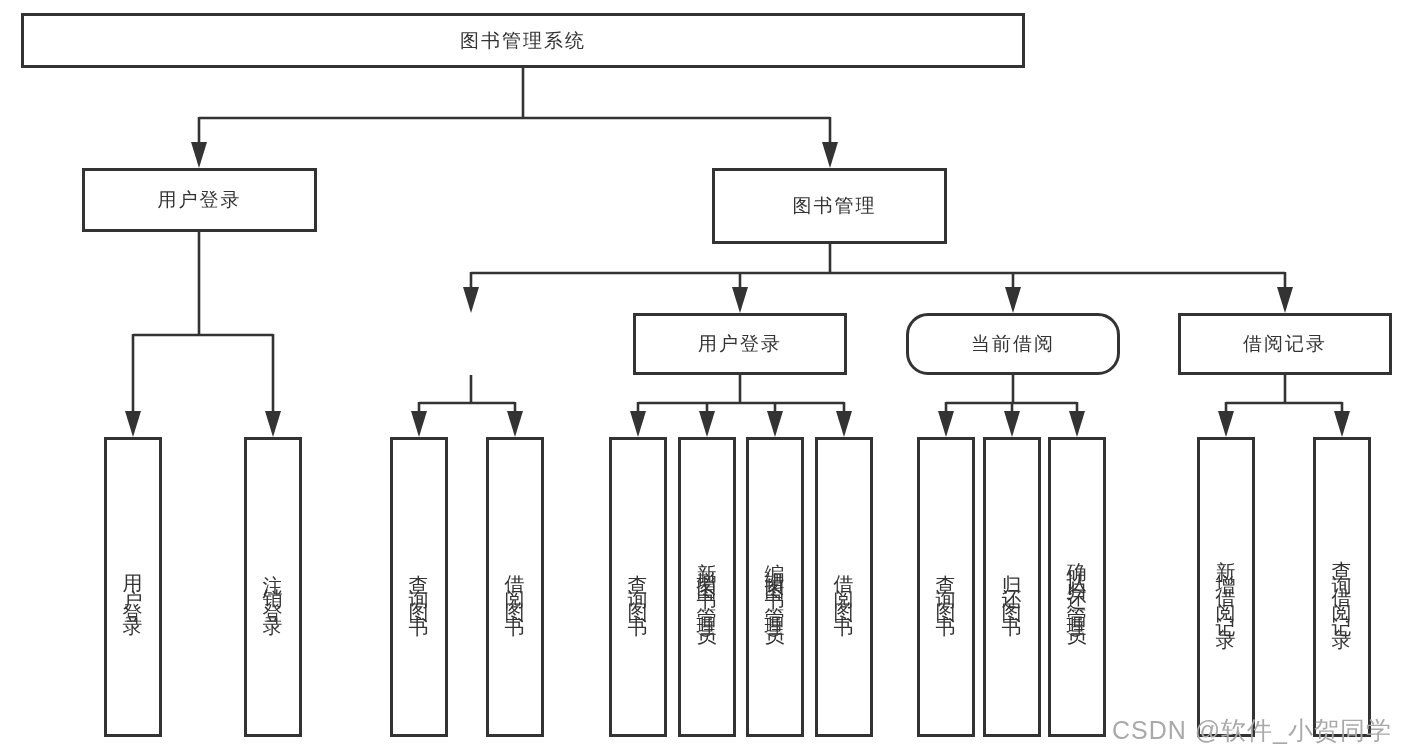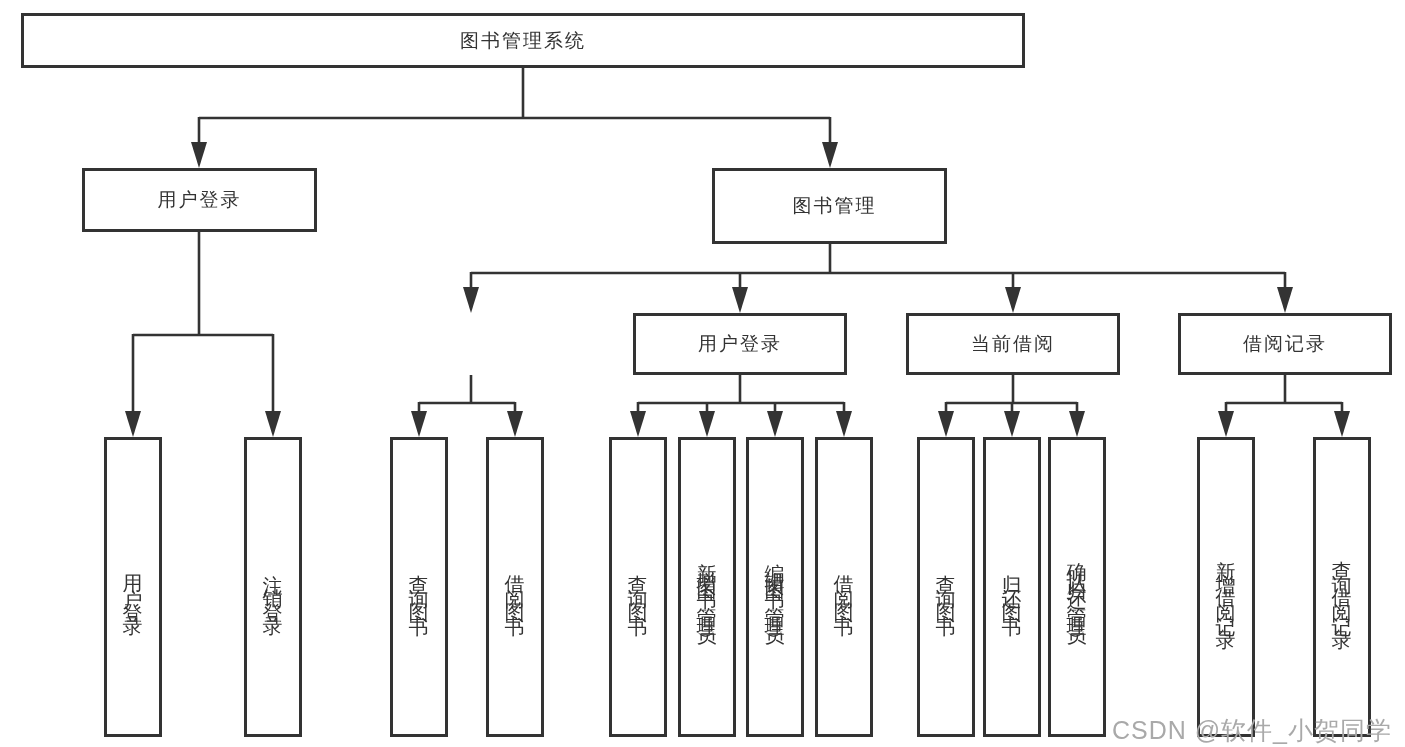--- a/index.html
+++ b/index.html
@@ -35,21 +35,21 @@
   }
   .sp-wide { letter-spacing: 14px; }
   .sp-med  { letter-spacing: 9px; }
 
   
   .n-root           { left: 21px;   top: 13px;  width: 1004px; height: 55px; }
   .n-user-login     { left: 82px;   top: 168px; width: 235px;  height: 64px; }
   .n-book-mgmt      { left: 712px;  top: 168px; width: 235px;  height: 76px; padding-left: 10px; }
   .n-new-book       { left: 364px;  top: 313px; width: 214px;  height: 62px; }
   .n-book-borrow    { left: 633px;  top: 313px; width: 214px;  height: 62px; }
-  .n-current-borrow { left: 906px;  top: 313px; width: 214px;  height: 62px; }
+  .n-current-borrow { left: 906px;  top: 313px; width: 214px;  height: 62px; border-radius: 22px; }
   .n-borrow-record  { left: 1178px; top: 313px; width: 214px;  height: 62px; text-align: center; }
 
   .vbox { top: 437px; width: 58px; height: 300px; }
   .n-leaf-user-login { left: 104px; }
   .n-leaf-logout     { left: 244px; }
   .n-leaf-nb-query   { left: 390px; }
   .n-leaf-nb-borrow  { left: 486px; }
   .n-leaf-bb-query   { left: 609px; }
   .n-leaf-bb-add     { left: 678px; }
   .n-leaf-bb-edit    { left: 746px; }

